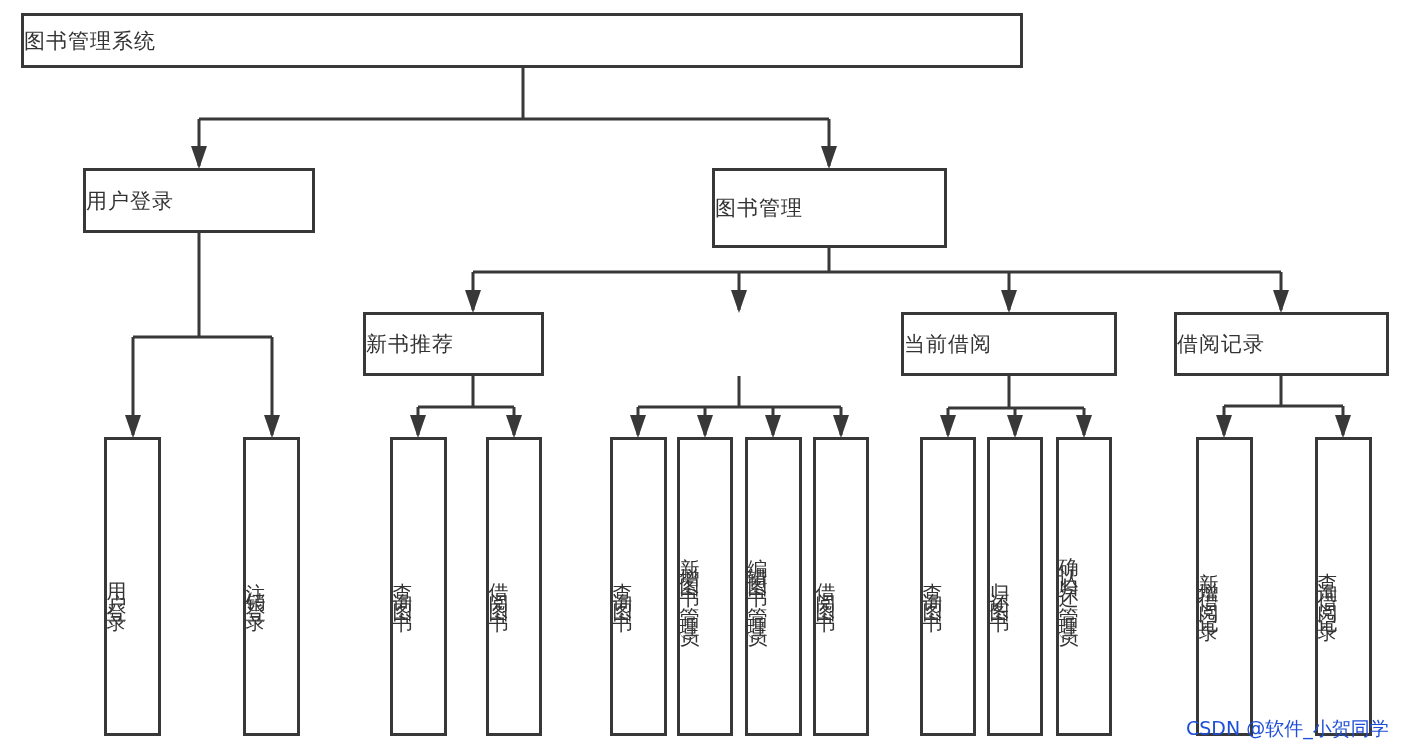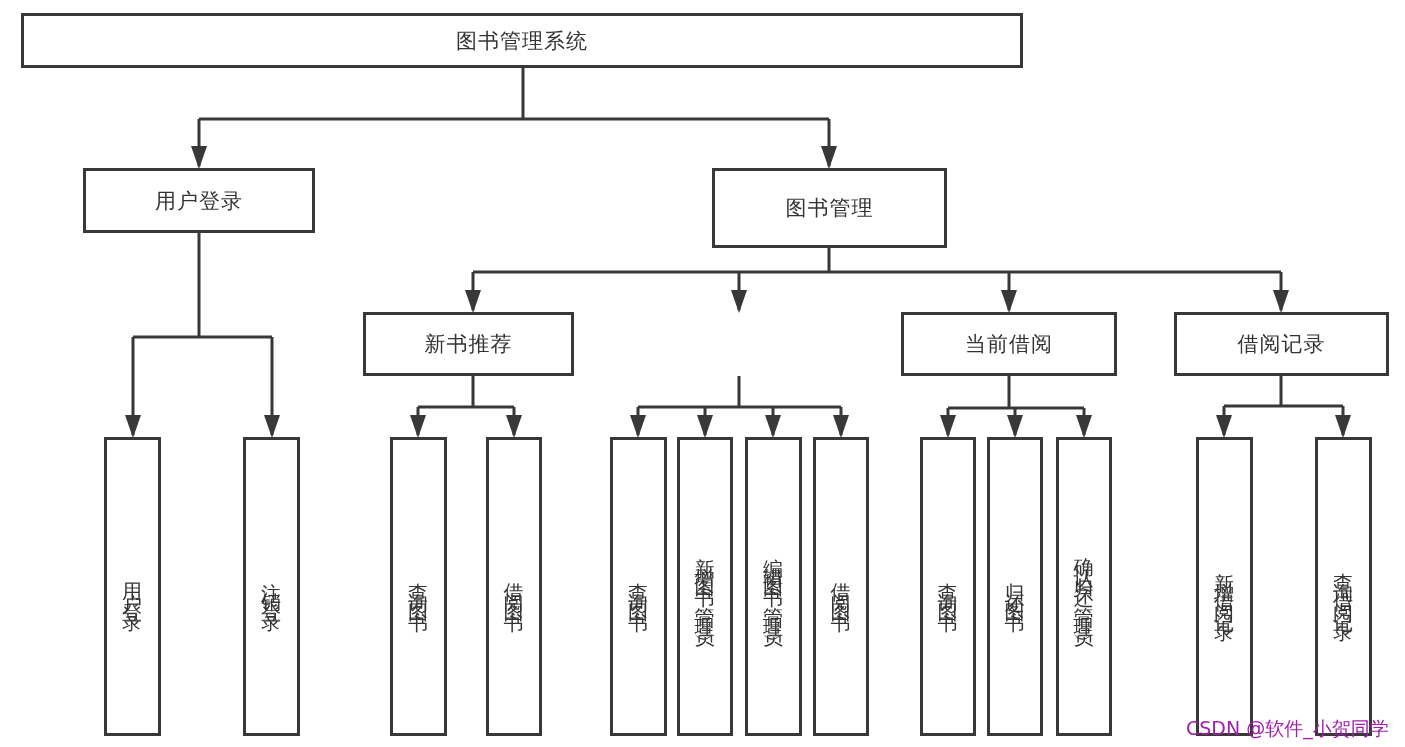--- a/index.html
+++ b/index.html
@@ -9,37 +9,37 @@
     background:#ffffff;
     font-family:"DejaVu Sans","Liberation Sans",sans-serif;
     overflow:hidden;
   }
   .wires{position:absolute;left:0;top:0;}
   .node{
     position:absolute;
     box-sizing:border-box;
     border:3px solid #383838;
     background:#ffffff;
-    display:flex;align-items:center;justify-content:center;
+    display:flex;align-items:center;justify-content:flex-start;
     color:#333333;
   }
   .node.h{font-size:21px;letter-spacing:1px;}
   .node.leaf{font-size:20px;}
   .leaf .vtext{
     writing-mode:vertical-rl;
     text-orientation:mixed;
     letter-spacing:10px;
     line-height:1;
     color:#333333;
   }
   .watermark{
     position:absolute;
     left:1186px;top:716px;
     font-size:19px;
-    color:#a21caf;
+    color:#1d4ed8;
     white-space:nowrap;
     z-index:5;
   }
 </style>
 </head>
 <body>
 
 <div class="stage">
 
   <svg class="wires" width="1405" height="747" viewBox="0 0 1405 747">
@@ -79,21 +79,21 @@
     <span>图书管理系统</span>
   </div>
 
   <div class="node h" style="left:83px;top:168px;width:232px;height:65px">
     <span>用户登录</span>
   </div>
   <div class="node h" style="left:712px;top:168px;width:235px;height:80px">
     <span>图书管理</span>
   </div>
 
-  <div class="node h" style="left:363px;top:312px;width:211px;height:64px">
+  <div class="node h" style="left:363px;top:312px;width:181px;height:64px">
     <span>新书推荐</span>
   </div>
   <div class="node h" style="left:901px;top:312px;width:216px;height:64px">
     <span>当前借阅</span>
   </div>
   <div class="node h" style="left:1174px;top:312px;width:215px;height:64px">
     <span>借阅记录</span>
   </div>
 
   <div class="node leaf" style="left:104px;top:437px;width:57px;height:299px">

